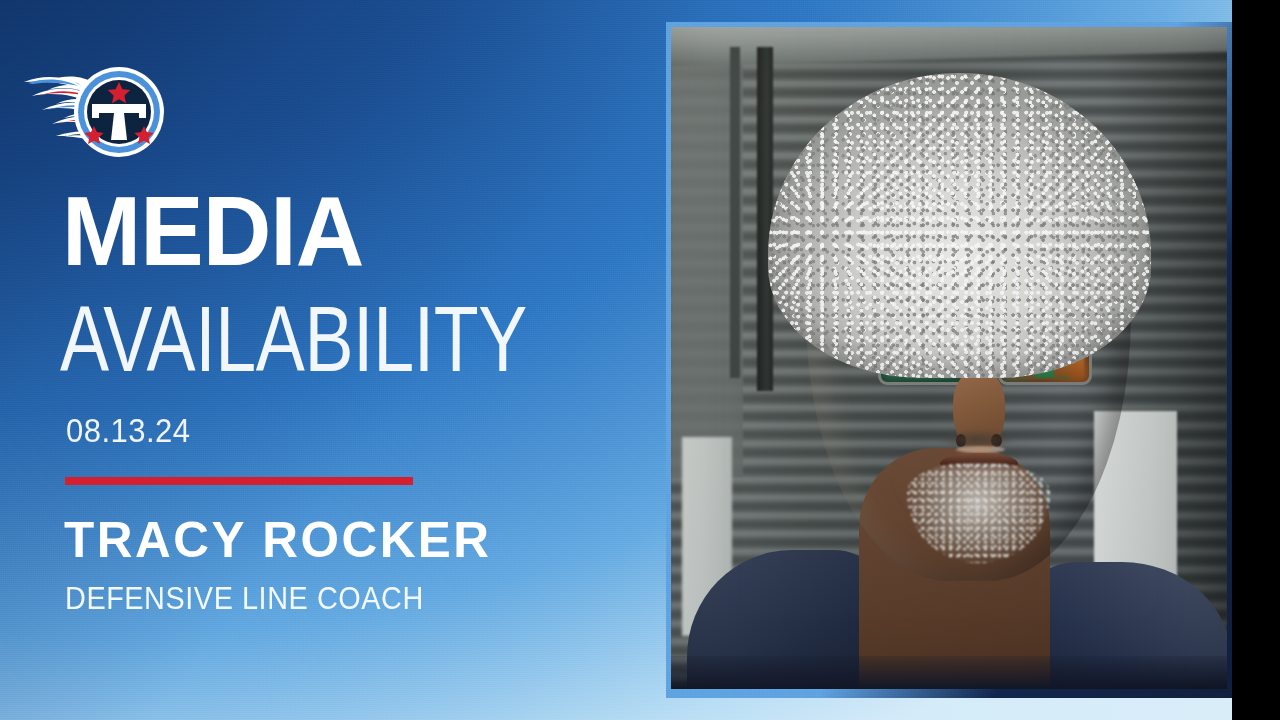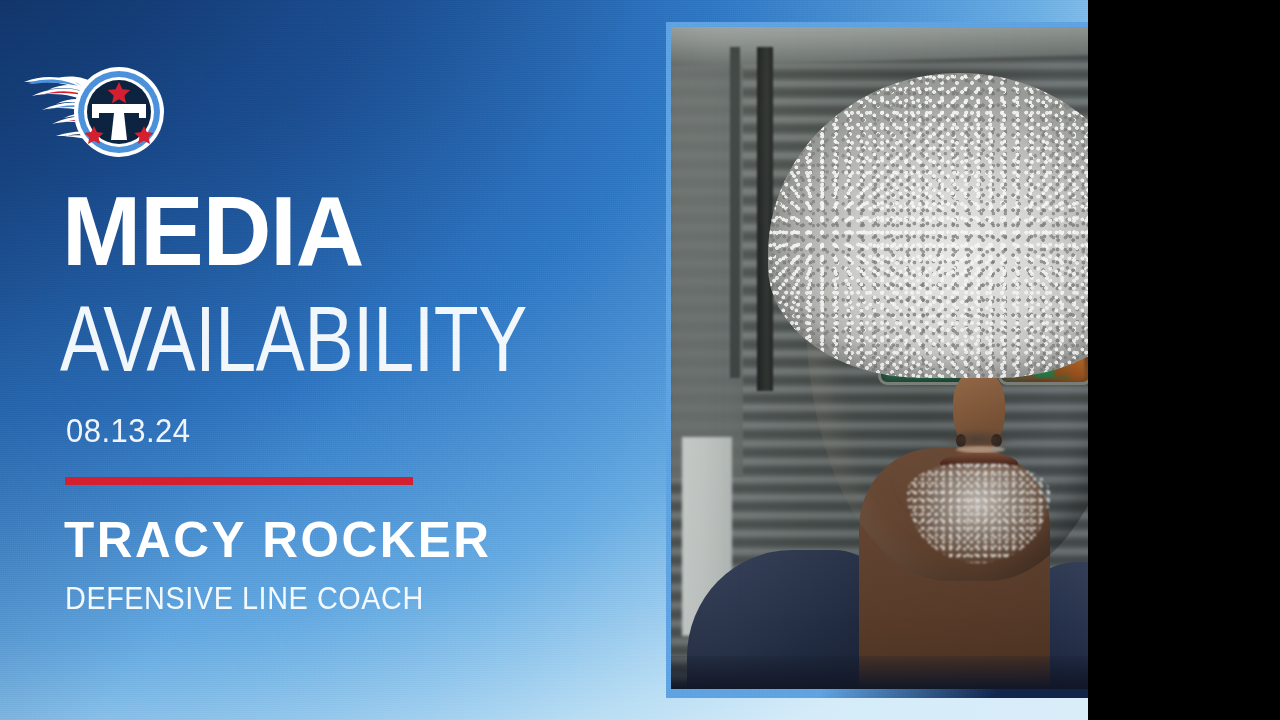--- a/index.html
+++ b/index.html
@@ -1,20 +1,20 @@
 <!DOCTYPE html>
 <html><head>
 <meta charset="utf-8">
 <title>Media Availability Graphic</title>
 <style>
   * { margin:0; padding:0; box-sizing:border-box; }
   html,body { width:1280px; height:720px; overflow:hidden; background:#000; }
 
   .stage{
-    position:relative; width:1088px; height:720px;
+    position:relative; width:1232px; height:720px;
     font-family:"Liberation Sans", sans-serif;
     overflow:hidden;
   }
 
   
   .bg{
     position:absolute; inset:0;
     background:
       radial-gradient(120% 130% at 6% -8%, #17427f 0%, #1d5298 24%, #2f78c4 50%, #66abe2 74%, #b5dcf4 92%, #cfe9f8 100%);
   }

